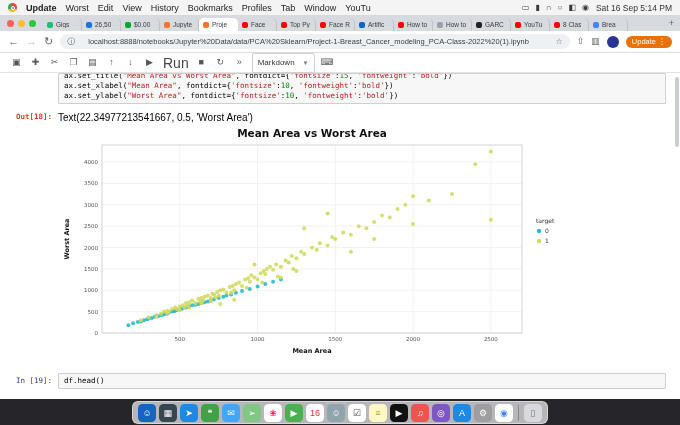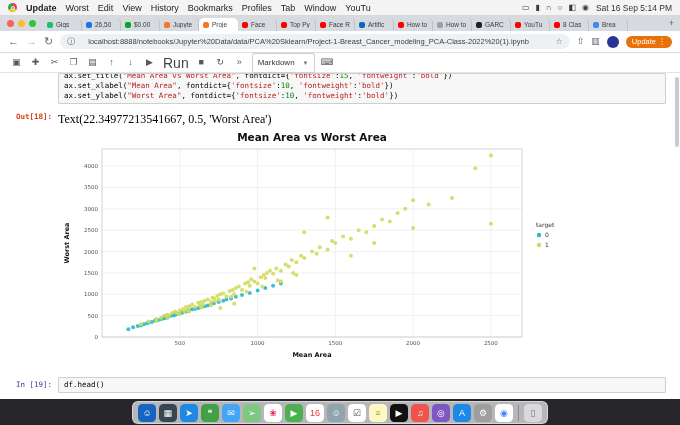--- a/index.html
+++ b/index.html
@@ -65,21 +65,21 @@
     font-family:"DejaVu Sans Mono", monospace; font-size:7.5px; }
   .prompt.in { color:#303F9F; }
   .prompt.out { color:#D84315;font-weight:bold; }
   .codebox { flex:1; background:#f7f7f7; border:1px solid #cfcfcf; border-radius:1px;
     padding:2px 5px; font-family:"DejaVu Sans Mono", monospace; font-size:7.5px; line-height:10px;
     color:#000; overflow:hidden; white-space:nowrap; }
   .codebox.clip-top .codeline:first-child { margin-top:-5px; }
   .tok-str { color:#ba2121; }
   .tok-num { color:#080; }
   .outrow { display:flex; margin:5px 14px 2px 6px; }
-  .out-text { font-family:Liberation Serif, serif; font-size:12px; color:#000; padding-top:3px; }
+  .out-text { font-family:Liberation Sans, sans-serif; font-size:10px; color:#000; padding-top:3px; }
 
   .figwrap { margin:4px 0 2px 60px; }
 
   
   .desktop-strip { position:absolute; left:0; right:0; bottom:0; height:26px; background:#26262a; z-index:5; }
   .dock { position:absolute; bottom:1px; left:50%; transform:translateX(-50%); z-index:40;
     display:flex; align-items:center; gap:3px; height:23px; padding:2px 5px;
     background:rgba(240,240,242,0.72); border:1px solid rgba(255,255,255,0.45); border-radius:6px; }
   .dock-icon { width:18px; height:18px; border-radius:4.5px; display:flex; align-items:center;
     justify-content:center; font-size:9px; color:#fff; flex:none; }

